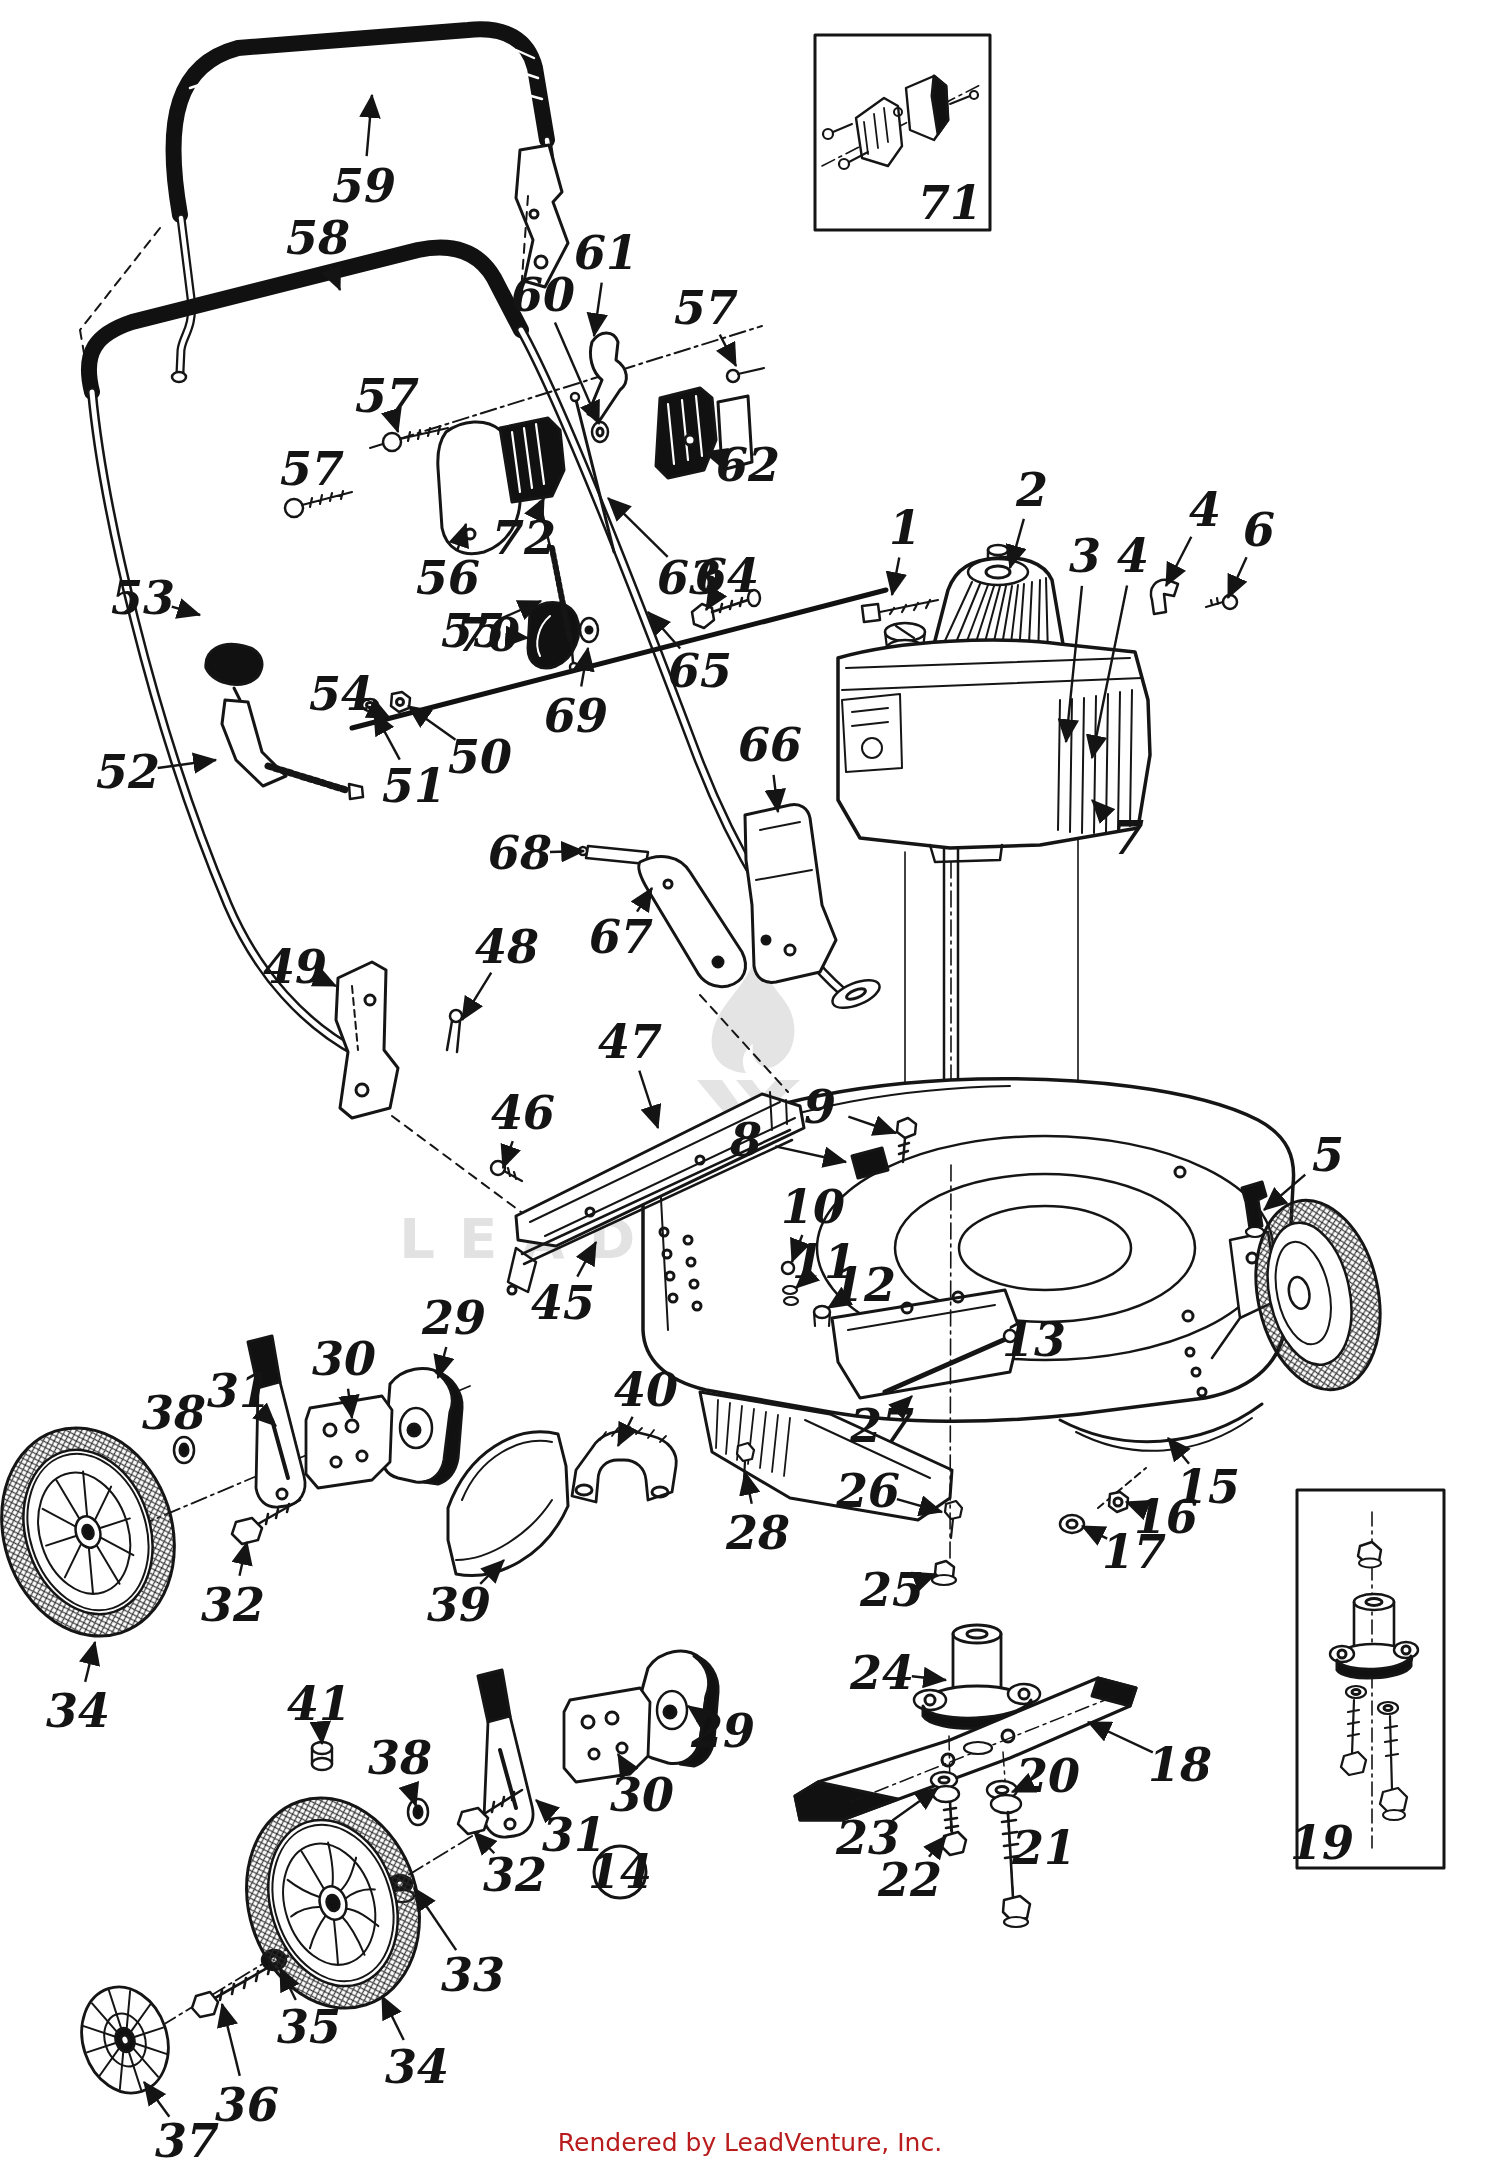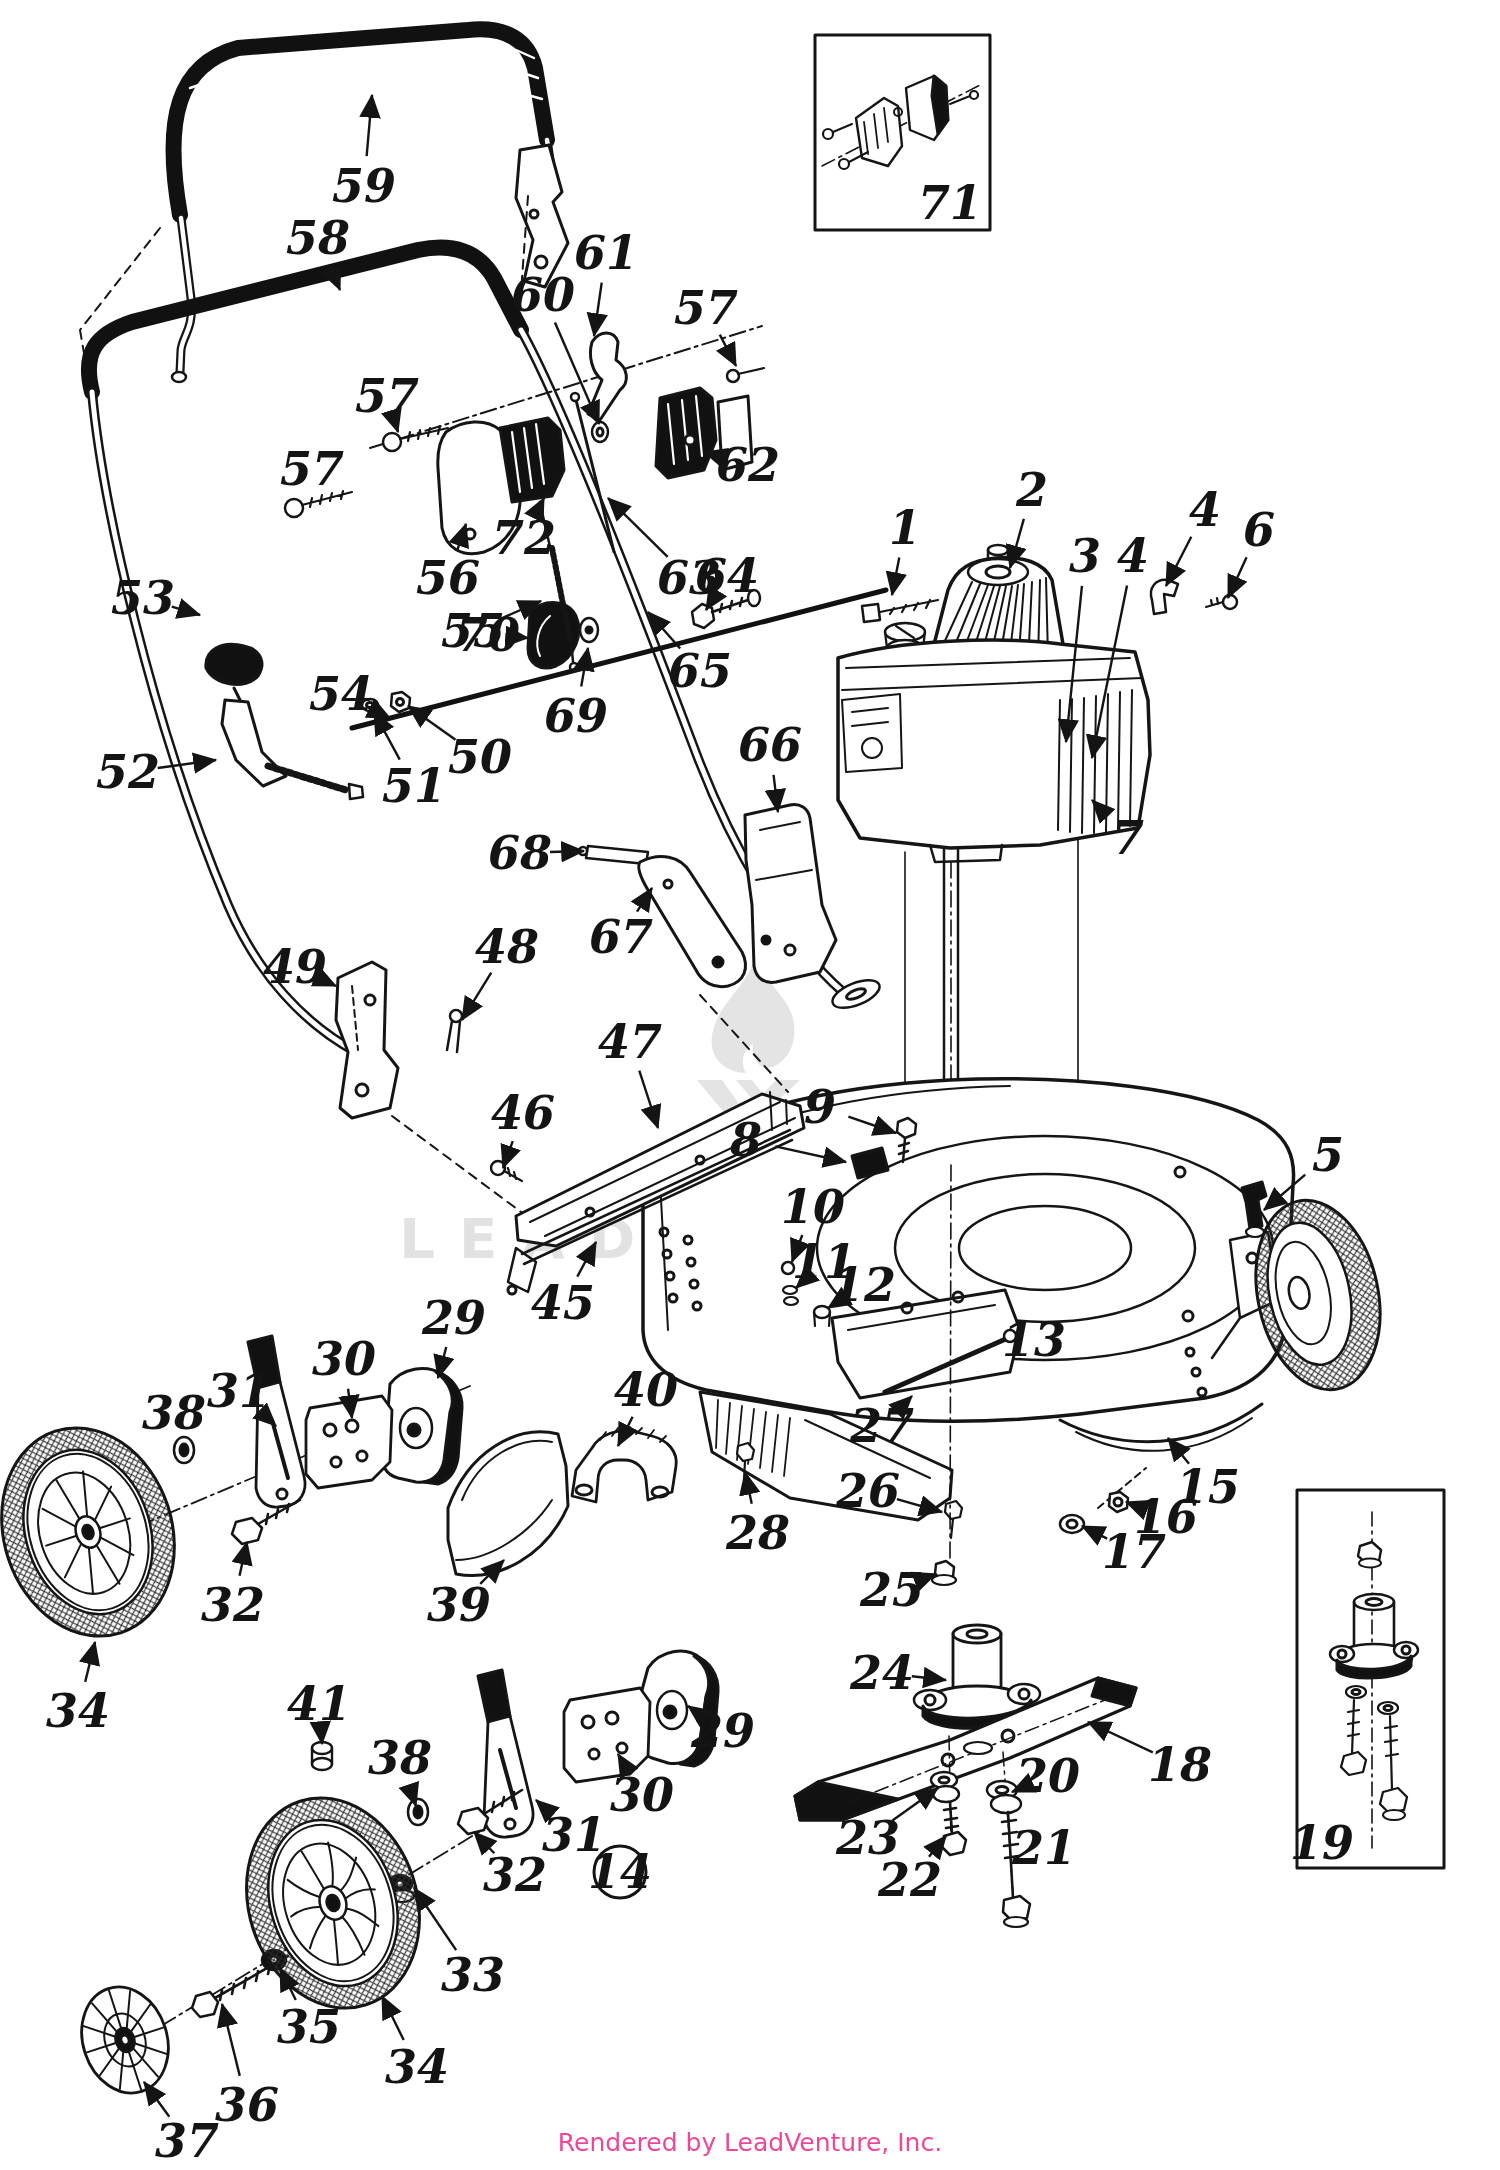--- a/index.html
+++ b/index.html
@@ -4,21 +4,21 @@
 <style>
   html,body{margin:0;padding:0;background:#fff;}
   body{font-family:"DejaVu Sans", sans-serif;}
   #stage{position:relative;width:1500px;height:2170px;background:#fff;overflow:hidden;}
   svg{position:absolute;left:0;top:0;}
   .callout-num{font-family:"DejaVu Serif", serif;font-style:italic;font-weight:bold;
                font-size:46px;fill:#141414;}
   .wm-text{font-family:"DejaVu Sans", sans-serif;font-weight:bold;font-size:56px;
            letter-spacing:24px;fill:#e2e2e2;}
   #footer{position:absolute;left:0;right:0;top:2128px;text-align:center;
-          font-size:25px;color:#ec4899;font-family:"DejaVu Sans", sans-serif;}
+          font-size:25px;color:#b91c1c;font-family:"DejaVu Sans", sans-serif;}
 </style>
 </head>
 <body>
 
 <div id="stage">
 
 <svg id="art" width="1500" height="2170" viewBox="0 0 1500 2170">
   <defs>
     <pattern id="xh" width="7" height="7" patternUnits="userSpaceOnUse">
       <path d="M0,0 L7,7 M7,0 L0,7" stroke="#2a2a2a" stroke-width="1.1" fill="none"></path>

